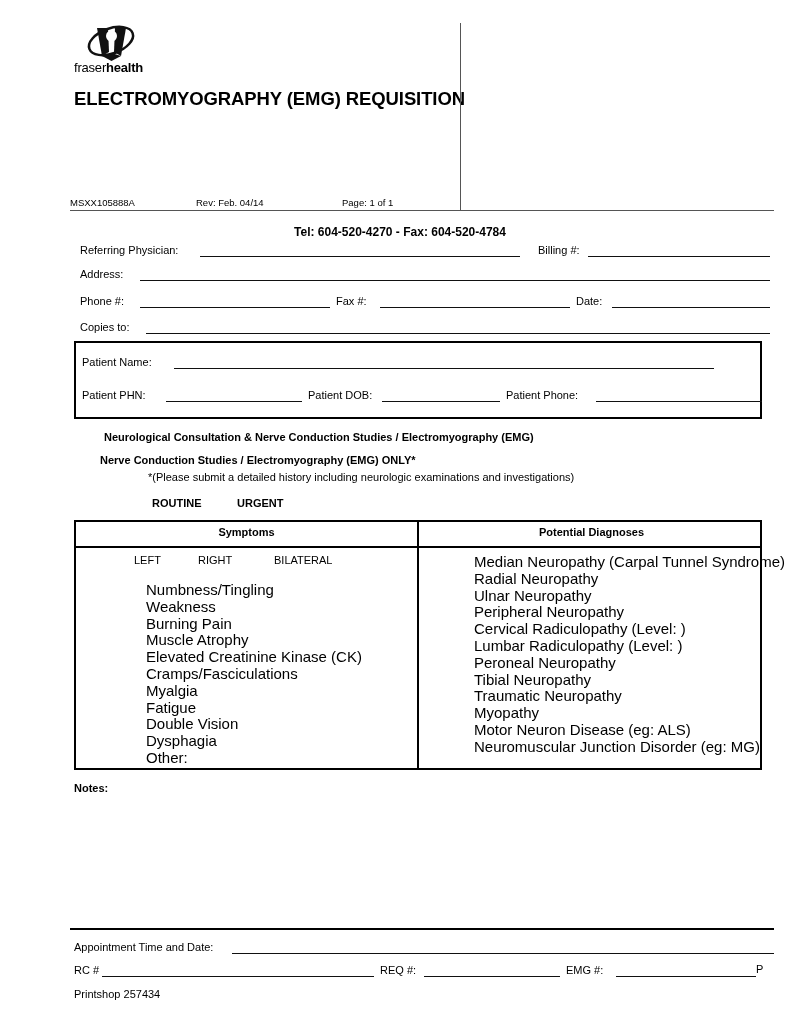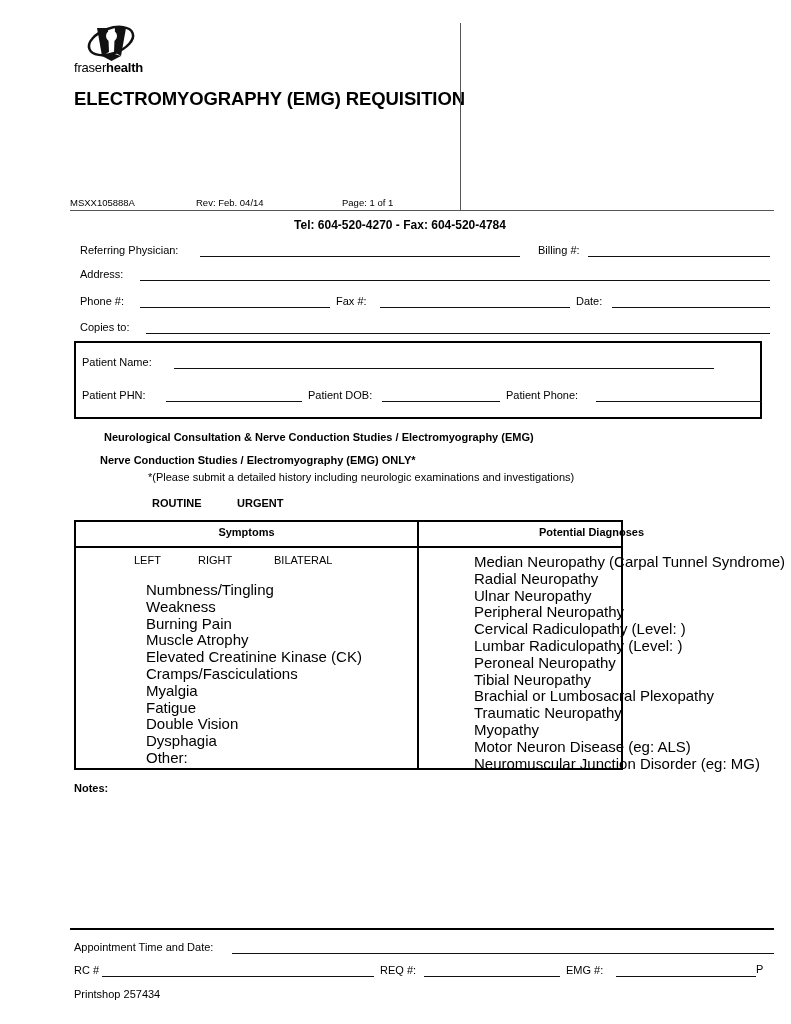--- a/index.html
+++ b/index.html
@@ -76,21 +76,21 @@
     left: 70px;
     top: 210px;
     width: 704px;
     height: 1px;
     background: #555555;
   }
 
   .tel-line {
     position: absolute;
     left: 70px;
-    top: 218px;
+    top: 225px;
     width: 660px;
     text-align: center;
     font-size: 12px;
     font-weight: 700;
     white-space: nowrap;
   }
 
   
   .field-row { position: absolute; height: 18px; font-size: 11px; }
   .field-row .lbl { position: absolute; top: 1px; white-space: nowrap; }
@@ -126,21 +126,21 @@
     white-space: nowrap;
   }
   .priority-row { position: absolute; font-size: 11px; font-weight: 700; }
   .priority-row span { position: absolute; top: 0; white-space: nowrap; }
 
   
   .main-table {
     position: absolute;
     left: 74px;
     top: 520px;
-    width: 549px;
+    width: 688px;
     height: 250px;
     border: 2px solid #000000;
     box-sizing: border-box;
   }
   .tbl-head-sep {
     position: absolute;
     left: 0;
     top: 24px;
     width: 100%;
     height: 0;
@@ -347,21 +347,20 @@
 
     <ul class="diag-list">
       <li>Median Neuropathy (Carpal Tunnel Syndrome)</li>
       <li>Radial Neuropathy</li>
       <li>Ulnar Neuropathy</li>
       <li>Peripheral Neuropathy</li>
       <li>Cervical Radiculopathy  (Level:                  )</li>
       <li>Lumbar Radiculopathy  (Level:                  )</li>
       <li>Peroneal Neuropathy</li>
       <li>Tibial Neuropathy</li>
-      <li>Brachial or Lumbosacral Plexopathy</li>
       <li>Traumatic Neuropathy</li>
       <li>Myopathy</li>
       <li>Motor Neuron Disease (eg: ALS)</li>
       <li>Neuromuscular Junction Disorder (eg: MG)</li>
     </ul>
   </div>
 
   <div class="notes-label">Notes:</div>
 
   <div class="footer-rule"></div>

